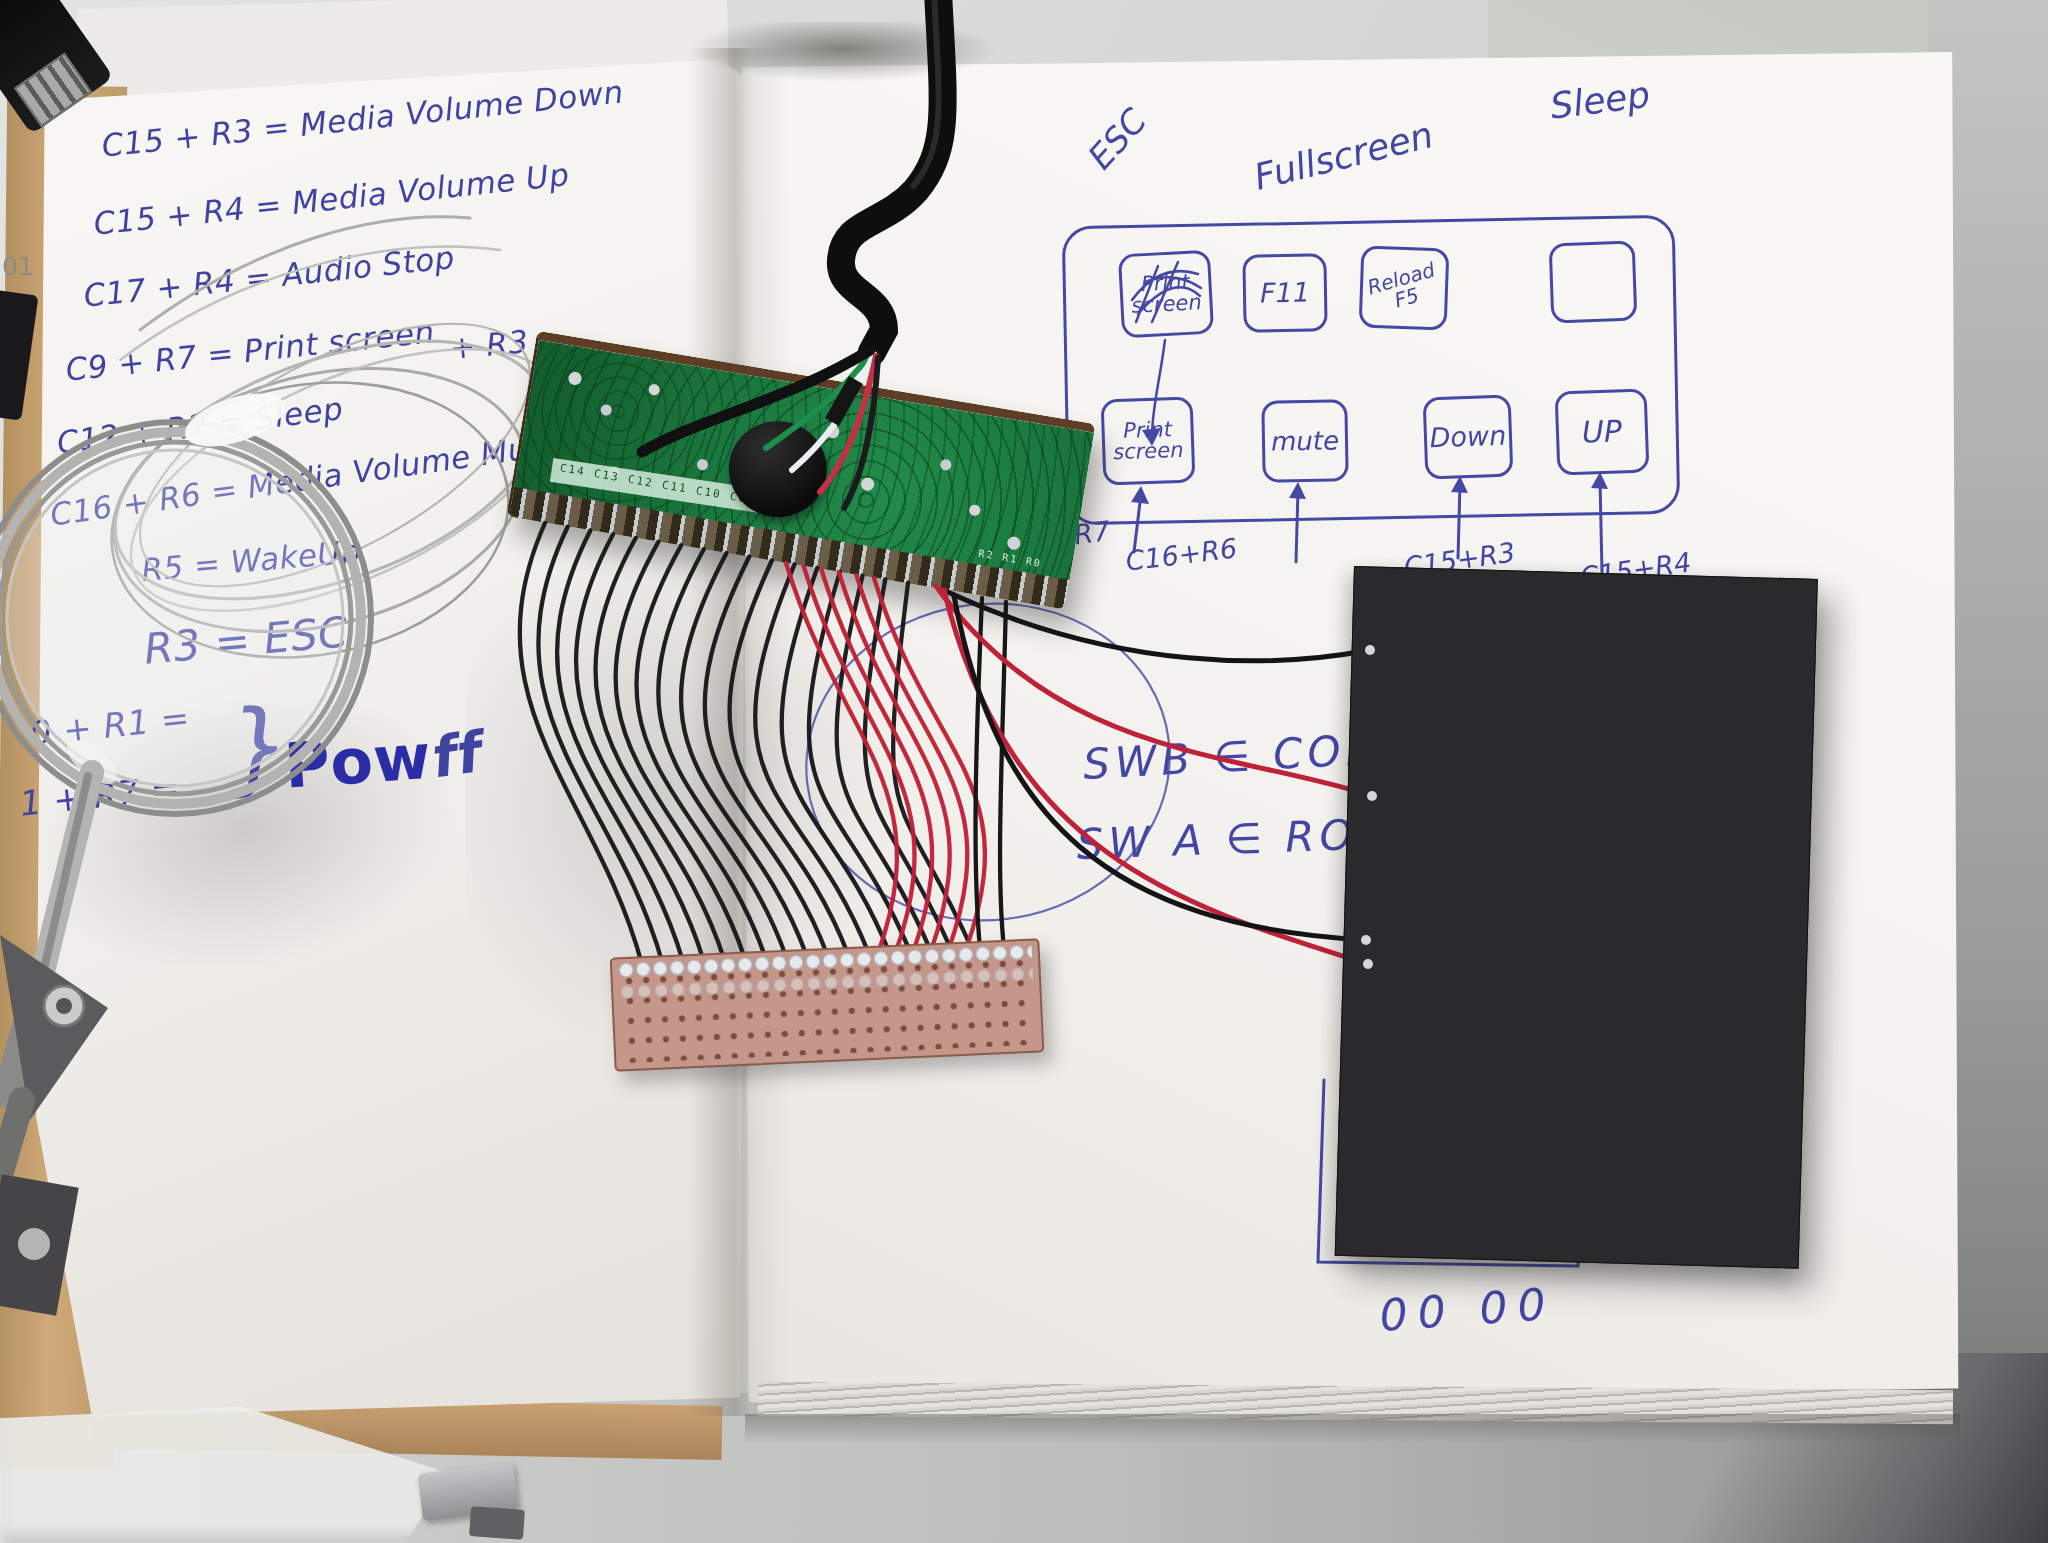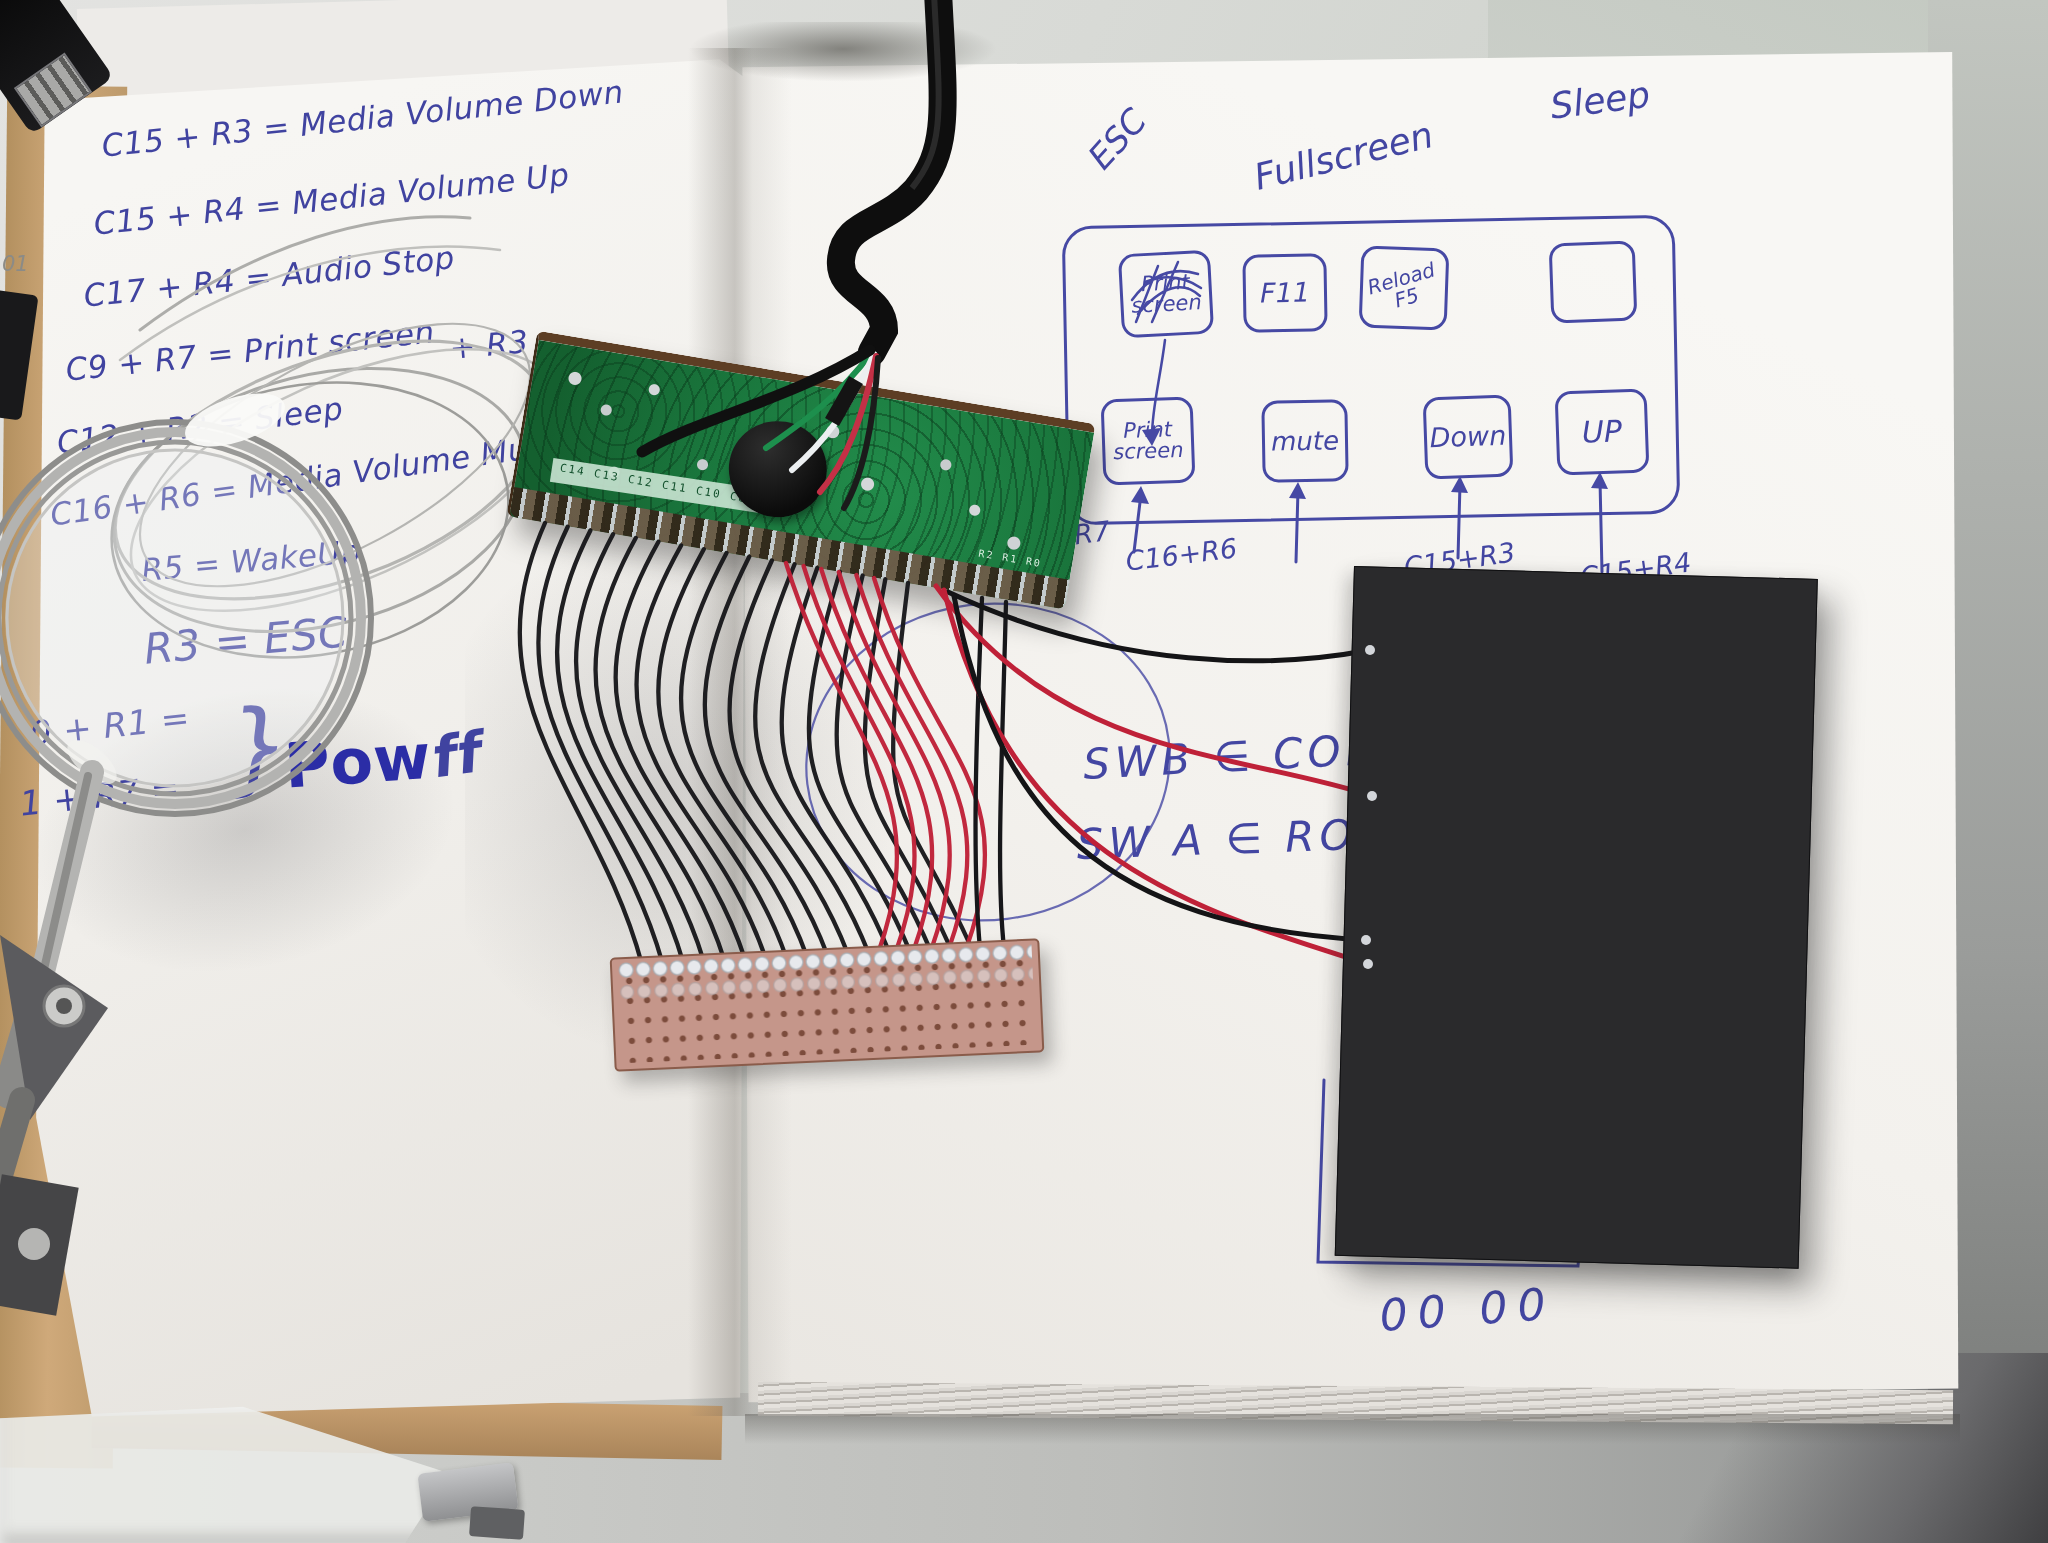--- a/index.html
+++ b/index.html
@@ -36,21 +36,21 @@
   .wire-shadow{left:465px;top:520px;width:440px;height:540px;background:radial-gradient(ellipse at 45% 50%,rgba(48,48,54,.16),rgba(48,48,54,0) 70%);}
   .mag-shadow{left:30px;top:690px;width:430px;height:280px;transform:rotate(-12deg);
     background:radial-gradient(ellipse,rgba(40,40,46,.18),rgba(40,40,46,0) 70%);}
 
   
   .hw{font-style:italic;font-size:31px;color:#4043a0;letter-spacing:.5px;white-space:nowrap;
       transform-origin:left top;font-family:"DejaVu Sans",sans-serif;}
   .sk{font-style:italic;color:#4346a2;white-space:nowrap;transform-origin:left top;}
   .skbox{border:3px solid #4649a4;border-radius:16px;color:#4346a2;font-style:italic;
          display:flex;align-items:center;justify-content:center;text-align:center;line-height:1.02;}
-  .margin-note{color:#8b8b87;font-size:21px;font-style:italic;}
+  .margin-note{color:#8b8b87;font-size:25px;}
 
   
   .pcb{left:518px;top:376px;width:566px;height:188px;transform:rotate(9.5deg);
     background:radial-gradient(circle at 65% 52%,#228c4b,#1b7a3f 42%,#14602f 90%);
     border-radius:8px;border-top:9px solid #5d3e24;border-left:3px solid #3f2b18;
     box-shadow:12px 18px 26px rgba(30,30,30,.35);}
   .pcb-traces{inset:0;border-radius:6px;opacity:.85;
     background:repeating-radial-gradient(circle at 62% 58%,rgba(8,52,24,0) 0 6px,rgba(8,52,24,.5) 6px 8px,rgba(8,52,24,0) 8px 16px),
                repeating-radial-gradient(circle at 16% 32%,rgba(8,52,24,0) 0 5px,rgba(8,52,24,.42) 5px 7px,rgba(8,52,24,0) 7px 14px);}
   .pcb-pads{inset:0;background:

